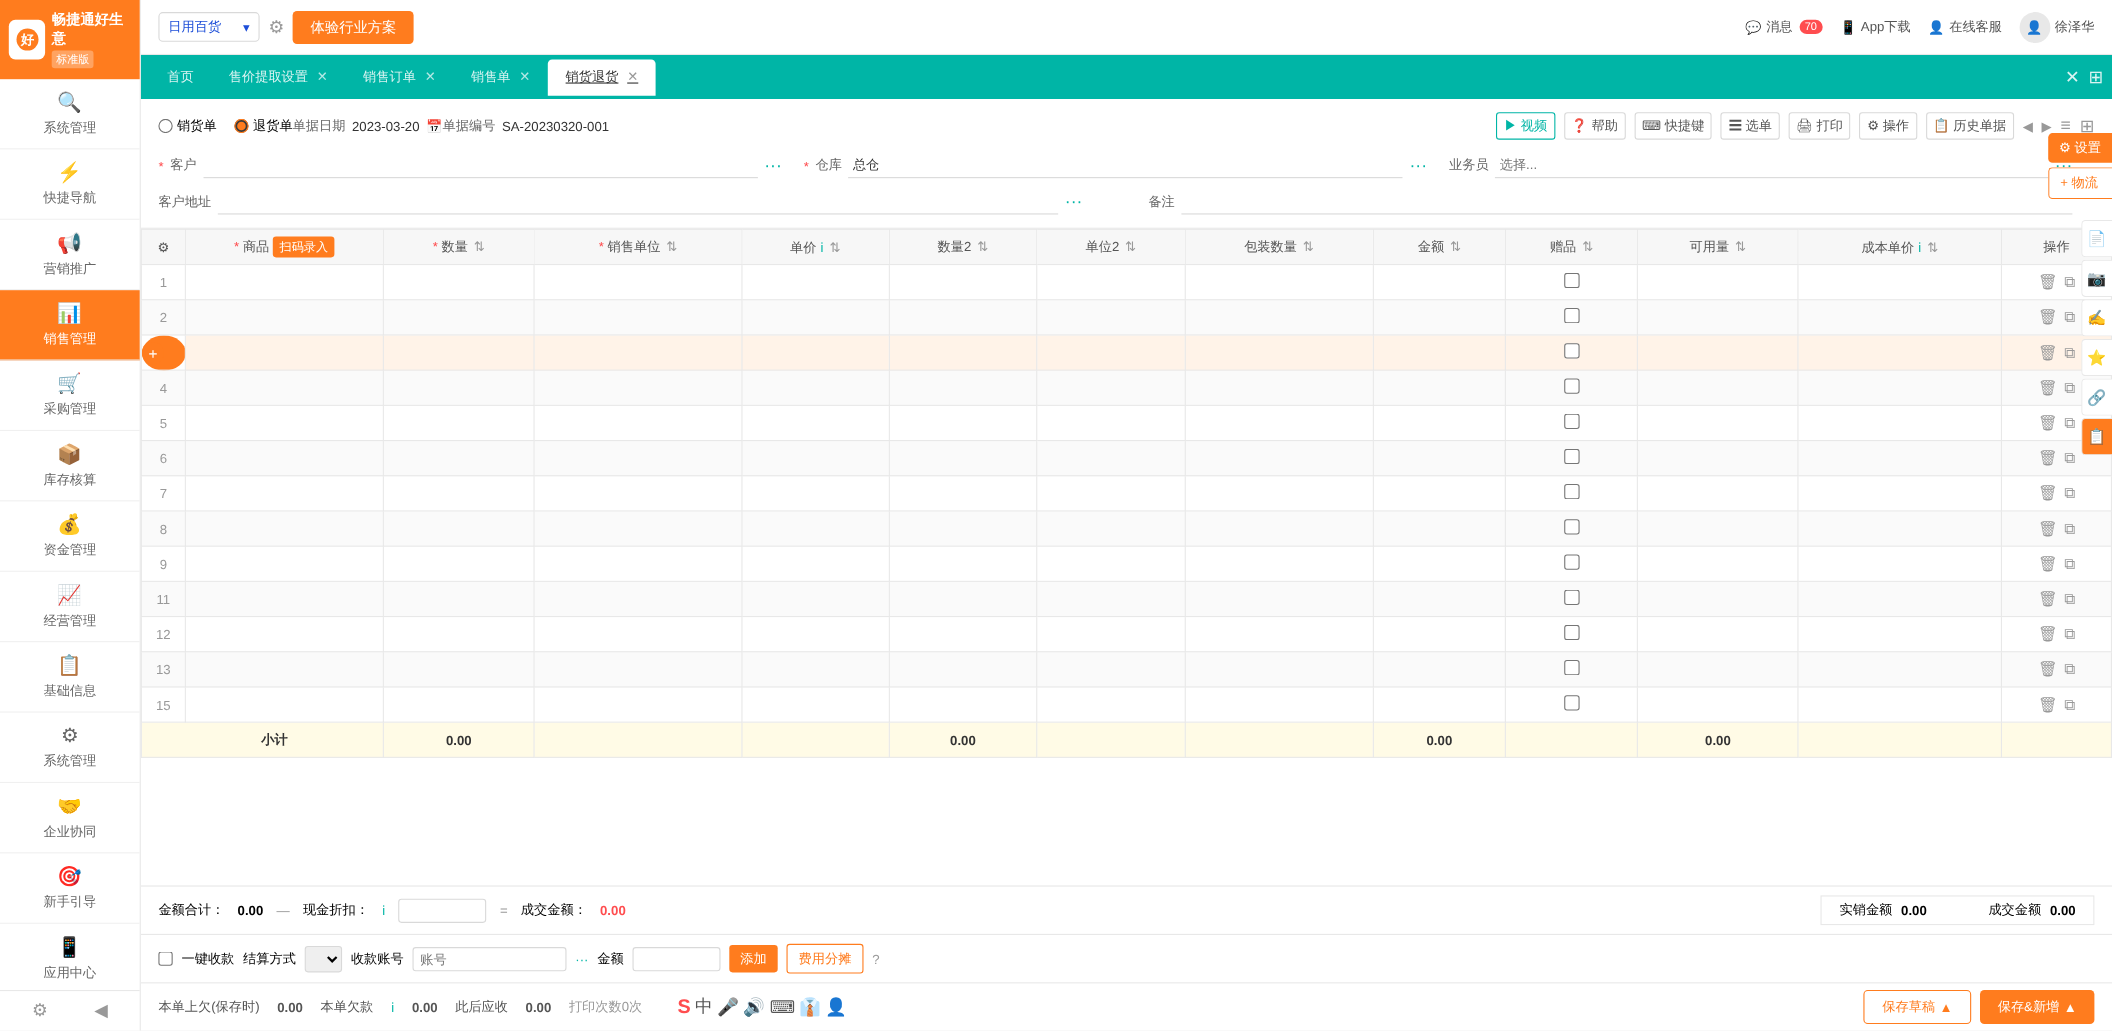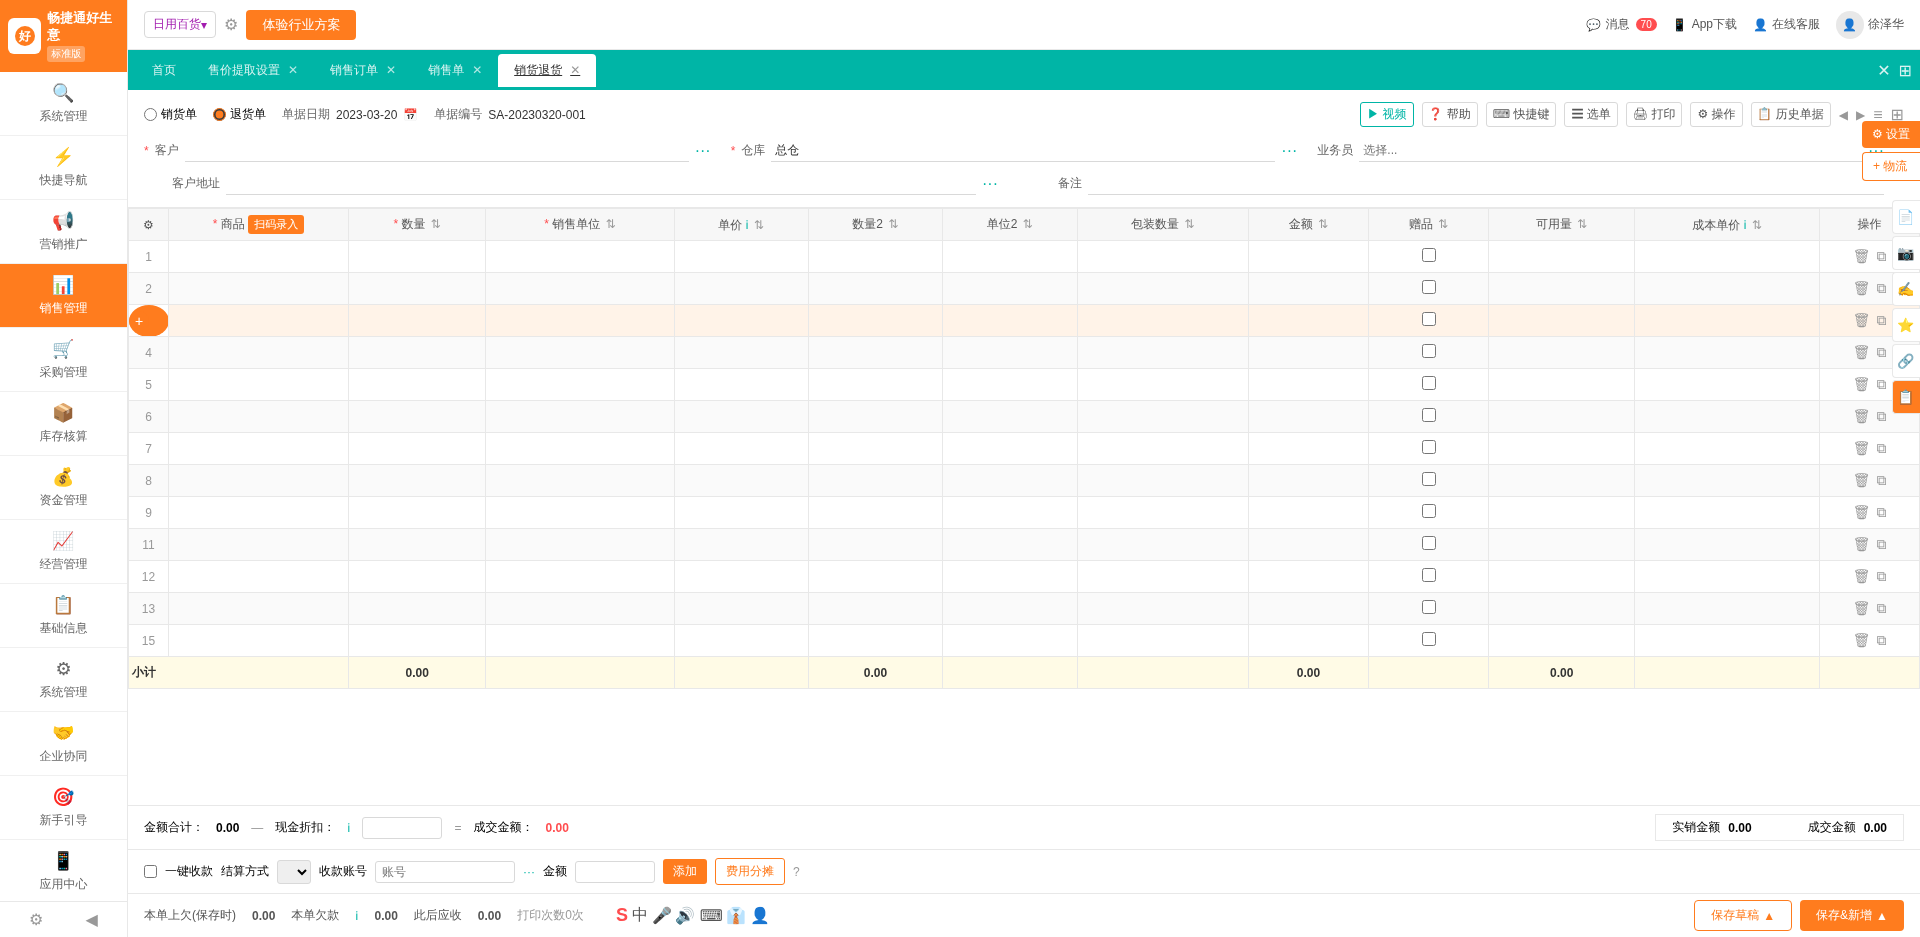--- a/index.html
+++ b/index.html
@@ -21,60 +21,60 @@
     
     .sidebar-bottom { display: flex; align-items: center; justify-content: space-around; padding: 8px; border-top: 1px solid #e8e8e8; }
     .sidebar-bottom-btn { cursor: pointer; color: #999; font-size: 16px; }
     
     
     .main { flex: 1; display: flex; flex-direction: column; overflow: hidden; }
     
     
     .topbar { height: 50px; background: #fff; border-bottom: 1px solid #e8e8e8; display: flex; align-items: center; justify-content: space-between; padding: 0 16px; flex-shrink: 0; }
     .topbar-left { display: flex; align-items: center; gap: 8px; }
-    .topbar-select { border: 1px solid #d9d9d9; border-radius: 4px; padding: 4px 8px; background: #fff; color: #a21caf; cursor: pointer; display: flex; align-items: center; gap: 0; }
+    .topbar-select { border: 1px solid #d9d9d9; border-radius: 4px; padding: 4px 8px; background: #fff; color: #1d4ed8; cursor: pointer; display: flex; align-items: center; gap: 20px; }
     .topbar-gear { color: #999; cursor: pointer; font-size: 16px; }
     .topbar-btn { background: #ff7c1e; color: #fff; border: none; border-radius: 4px; padding: 6px 16px; cursor: pointer; font-size: 13px; }
     .topbar-right { display: flex; align-items: center; gap: 16px; color: #555; }
     .topbar-right-item { display: flex; align-items: center; gap: 4px; cursor: pointer; }
     .msg-badge { background: #ff4d4f; color: #fff; border-radius: 10px; font-size: 10px; padding: 1px 5px; margin-left: 2px; }
     .avatar { width: 28px; height: 28px; border-radius: 50%; background: #e8e8e8; display: flex; align-items: center; justify-content: center; overflow: hidden; }
     
     
     .tabbar { background: #00b5a6; display: flex; align-items: center; padding: 0 8px; flex-shrink: 0; min-height: 40px; }
     .tab { padding: 8px 16px; color: rgba(255,255,255,0.85); cursor: pointer; border-radius: 4px 4px 0 0; display: flex; align-items: center; gap: 4px; font-size: 13px; white-space: nowrap; }
     .tab.active { background: #fff; color: #333; text-decoration: underline; }
     .tab-close { margin-left: 4px; color: rgba(255,255,255,0.7); font-size: 12px; }
     .tab.active .tab-close { color: #999; }
     .tabbar-actions { margin-left: auto; display: flex; align-items: center; gap: 8px; }
     .tabbar-action-btn { color: rgba(255,255,255,0.85); cursor: pointer; font-size: 16px; }
     
     
     .content { flex: 1; background: #f5f5f5; overflow: hidden; display: flex; flex-direction: column; }
     
     
-    .form-header { display: flex; align-items: center; gap: 16px; margin-bottom: 12px; flex-wrap: wrap; }
+    .form-header { display: flex; align-items: center; margin-bottom: 12px; flex-wrap: wrap; }
     .radio-group { display: flex; gap: 16px; align-items: center; }
     .radio-item { display: flex; align-items: center; gap: 4px; cursor: pointer; }
     .radio-item input[type=radio] { accent-color: #ff7c1e; }
     .form-field { display: flex; align-items: center; gap: 6px; }
     .form-label { color: #666; white-space: nowrap; }
     .form-value { color: #333; font-weight: 500; }
     .form-actions-right { margin-left: auto; display: flex; align-items: center; gap: 8px; }
     .action-btn-sm { display: flex; align-items: center; gap: 3px; color: #555; cursor: pointer; font-size: 12px; padding: 3px 6px; border: 1px solid #d9d9d9; border-radius: 3px; background: #fff; }
     .action-btn-green { color: #00b5a6; border-color: #00b5a6; }
     
     
     .form-fields-row { display: flex; align-items: center; gap: 0; margin-bottom: 10px; }
     .field-group { display: flex; align-items: center; gap: 6px; flex: 1; padding-right: 20px; }
     .field-group .req { color: #ff4d4f; }
     .field-input { flex: 1; border: none; border-bottom: 1px solid #d9d9d9; padding: 4px 4px; color: #333; outline: none; background: transparent; }
     .field-dots { color: #00b5a6; cursor: pointer; font-size: 16px; }
     
-    .form-fields-row2 { display: flex; align-items: center; gap: 0; margin-left: 28px; }
+    .form-fields-row2 { display: flex; align-items: center; gap: 0; }
     
     
     .table-area { flex: 1; overflow: auto; background: #fff; }
     .data-table { width: 100%; border-collapse: collapse; min-width: 1300px; }
     .data-table th { background: #f7f7f7; border: 1px solid #e8e8e8; padding: 6px 8px; text-align: center; color: #555; font-weight: normal; white-space: nowrap; position: sticky; top: 0; z-index: 2; }
     .data-table td { border: 1px solid #e8e8e8; padding: 4px 6px; text-align: center; color: #333; height: 32px; }
     .data-table tr:nth-child(even) td { background: #fafafa; }
     .data-table tr.highlighted td { background: #fff3e8; }
     .data-table tr.highlighted td:first-child { background: #ff7c1e; color: #fff; border-radius: 50%; }
     .row-num { color: #999; }
@@ -647,21 +647,21 @@
                 <td></td>
               <td>
                   <div class="action-icons">
                     <span class="action-icon">🗑</span>
                     <span class="action-icon">⧉</span>
                   </div>
                 </td>
             </tr>
 
             <tr class="summary-row">
-              <td colspan="2" style="text-align:left;padding-left:3px;">
+              <td colspan="2" style="text-align:center;padding-left:28px;">
                 <span>小计</span>
               </td>
               <td>0.00</td>
               <td></td>
               <td></td>
               <td>0.00</td>
               <td></td>
               <td></td>
               <td>0.00</td>
               <td></td>

